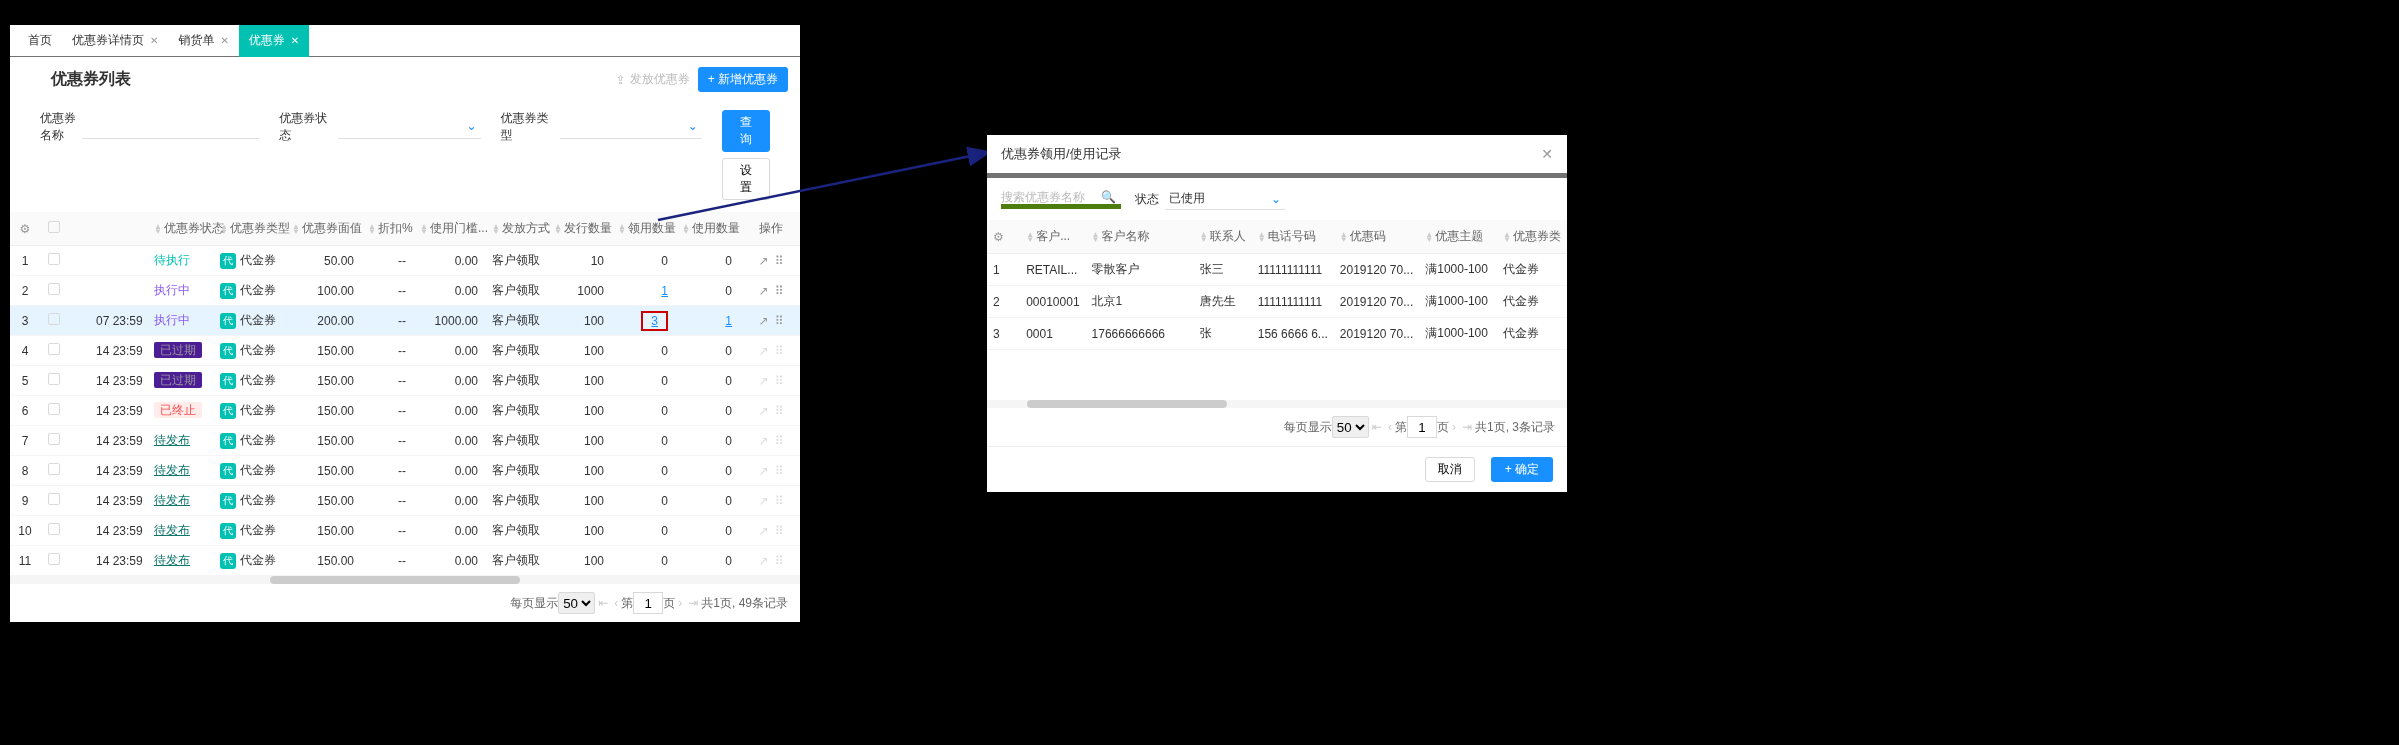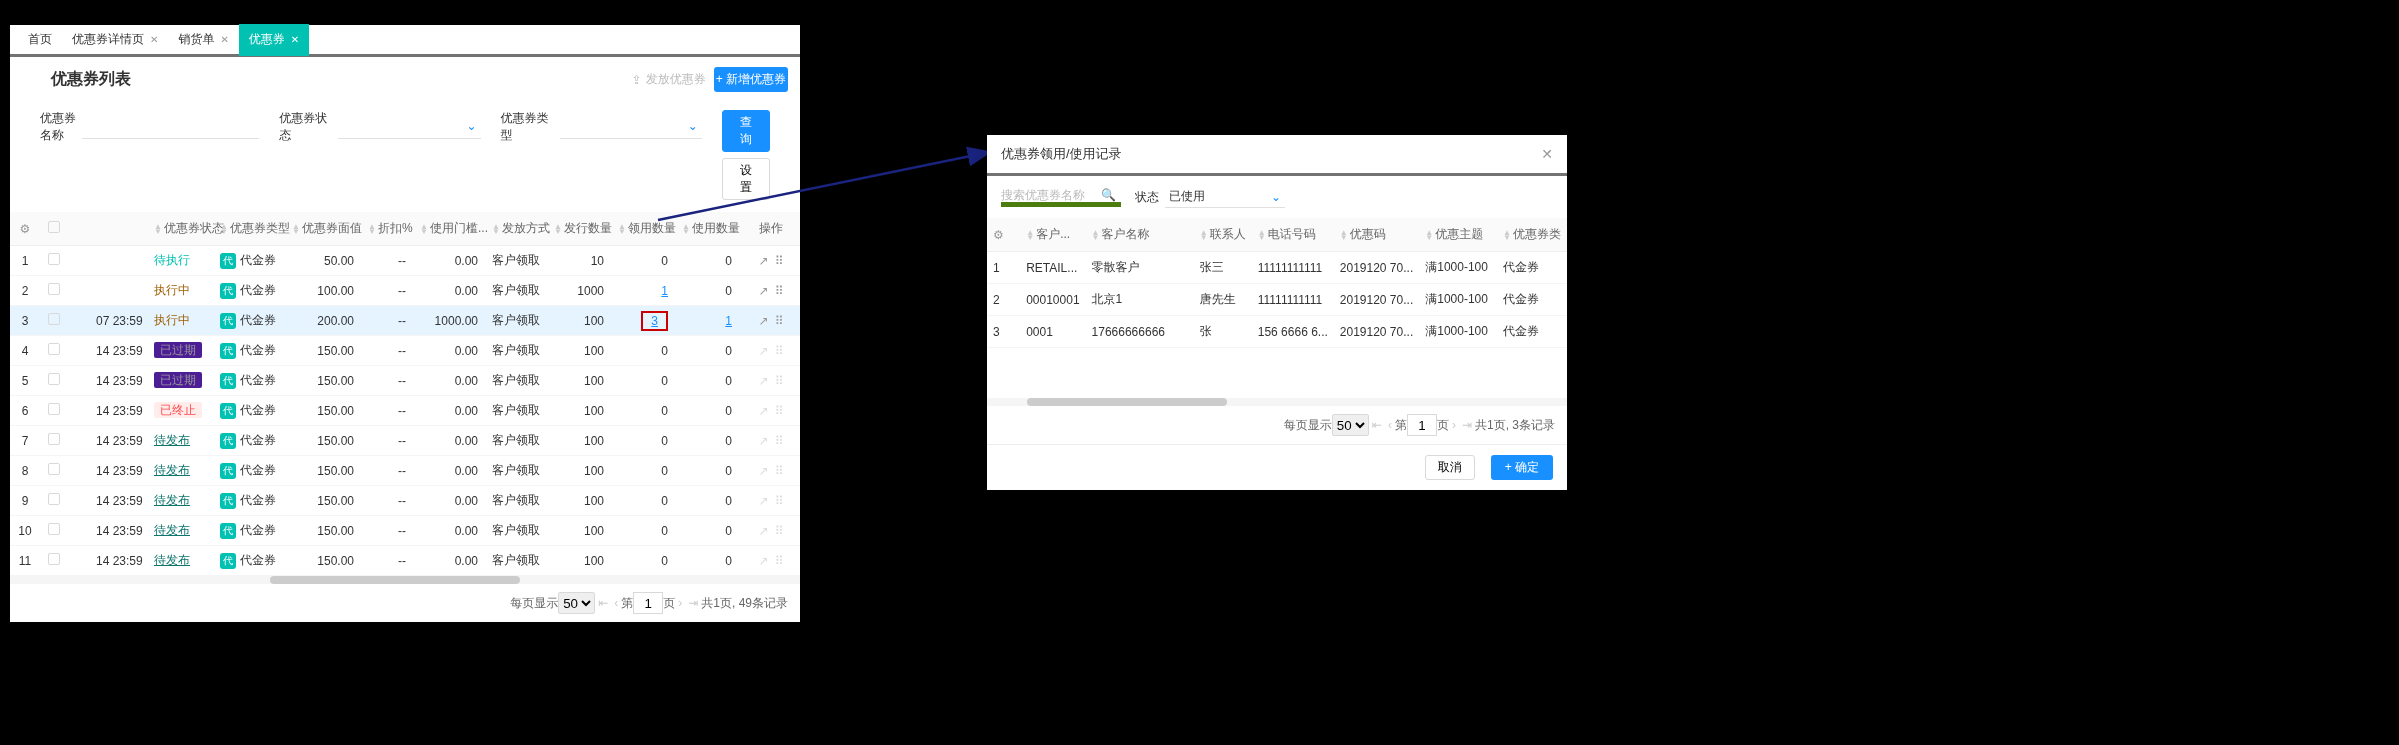--- a/index.html
+++ b/index.html
@@ -3,31 +3,31 @@
 <meta charset="utf-8">
 <style>
 * { margin: 0; padding: 0; box-sizing: border-box; }
 body { font-family: -apple-system, "PingFang SC", "Microsoft YaHei", sans-serif; font-size: 12px; color: #333; background: #000; }
 
 .canvas { position: relative; width: 2399px; height: 745px; }
 
 
 .panel-left { position: absolute; left: 10px; top: 25px; width: 790px; background: #fff; }
 
-.tabs { display: flex; align-items: center; height: 32px; border-bottom: 3px solid #737373; padding: 0 8px; }
+.tabs { display: flex; align-items: center; height: 32px; border-bottom: 1px solid #737373; padding: 0 8px; }
 .tab { display: flex; align-items: center; padding: 0 10px; height: 32px; font-size: 12px; cursor: pointer; }
 .tab.active { background: #00c1b2; color: #fff; }
 .tab-close { margin-left: 6px; font-size: 10px; color: #999; }
 .tab.active .tab-close { color: #fff; }
 
 .titlebar { display: flex; align-items: center; justify-content: space-between; padding: 10px 12px; margin-left: 29px; }
 .page-title { font-size: 16px; font-weight: 600; }
 .title-actions { display: flex; gap: 8px; align-items: center; }
 .link-disabled { color: #bbb; font-size: 12px; display: flex; align-items: center; gap: 4px; }
-.btn-primary { background: #1890ff; color: #fff; border: none; border-radius: 3px; padding: 4px 2px; font-size: 12px; cursor: pointer; }
+.btn-primary { background: #1890ff; color: #fff; border: none; border-radius: 3px; padding: 4px 10px; font-size: 12px; cursor: pointer; }
 .btn-primary::before { content: "+ "; }
 .btn { background: #fff; border: 1px solid #d9d9d9; border-radius: 3px; padding: 3px 12px; font-size: 12px; cursor: pointer; }
 
 .filters { display: flex; gap: 20px; padding: 8px 30px 12px; align-items: flex-start; justify-content: flex-end; }
 .filter { display: flex; align-items: center; gap: 6px; font-size: 12px; }
 .filter-select { width: 160px; height: 24px; border: none; border-bottom: 1px solid #e0e0e0; background: #fff; position: relative; }
 .filter-select .chev { position: absolute; right: 4px; top: 4px; color: #1890ff; }
 .filter-name-input { width: 180px; height: 24px; border: none; border-bottom: 1px solid #e0e0e0; }
 .filter-btns { display: flex; flex-direction: column; gap: 6px; margin-left: auto; }
 .btn-search { background: #1890ff; color: #fff; border: 1px solid #1890ff; border-radius: 3px; padding: 3px 14px; font-size: 12px; cursor: pointer; }
@@ -39,42 +39,42 @@
 .tbl .num { text-align: right; padding-right: 10px; }
 .tbl .ctr { text-align: center; }
 .tbl tr.hl td { background: #e6f4ff; }
 .sort-ico { display: inline-block; width: 8px; color: #ccc; font-size: 8px; line-height: 5px; vertical-align: middle; margin-right: 2px; }
 .gear { color: #999; }
 .chk { width: 12px; height: 12px; border: 1px solid #d9d9d9; border-radius: 2px; display: inline-block; }
 
 .badge { display: inline-block; width: 16px; height: 16px; background: #00c1b2; color: #fff; font-size: 10px; line-height: 16px; text-align: center; border-radius: 3px; margin-right: 4px; vertical-align: middle; }
 
 .status-wait { color: #00c1b2; }
-.status-running { color: #a16207; }
+.status-running { color: #8b5cf6; }
 .status-expired { background: #4c1d95; color: #999; padding: 1px 6px; border-radius: 2px; }
 .status-stopped { background: #ffeceb; color: #ff4d4f; padding: 1px 6px; border-radius: 2px; }
 .status-pending { color: #0f766e; text-decoration: underline; }
 
 .redbox { border: 2px solid #c00; padding: 1px 8px; color: #1890ff; text-decoration: underline; }
 .link { color: #1890ff; text-decoration: underline; cursor: pointer; }
 
 .op-ico { color: #999; margin: 0 3px; cursor: pointer; }
 .op-ico.disabled { color: #ddd; }
 
 .pager { display: flex; align-items: center; justify-content: flex-end; padding: 8px 12px; font-size: 12px; color: #666; }
 .pager select { height: 22px; border: 1px solid #d9d9d9; border-radius: 2px; }
 .pager input { width: 30px; height: 22px; border: 1px solid #d9d9d9; text-align: center; }
 .pager-btn { color: #ccc; cursor: pointer; padding: 0 3px; }
 
 
 .arrow-svg { position: absolute; left: 650px; top: 140px; pointer-events: none; }
 
 
 .panel-right { position: absolute; left: 987px; top: 135px; width: 580px; background: #fff; box-shadow: 0 4px 20px rgba(0,0,0,0.15); }
-.modal-header { display: flex; justify-content: space-between; align-items: center; padding: 10px 14px; border-bottom: 3px solid #737373; }
+.modal-header { display: flex; justify-content: space-between; align-items: center; padding: 10px 14px; border-bottom: 5px solid #737373; }
 .modal-title { font-size: 13px; font-weight: 500; }
 .modal-close { color: #999; cursor: pointer; font-size: 14px; }
 
 .modal-filters { display: flex; gap: 14px; padding: 10px 14px; align-items: center; }
 .search-box { display: flex; align-items: center; border-bottom: 5px solid #4d7c0f; width: 120px; }
 .search-box input { border: none; outline: none; width: 100px; font-size: 12px; }
 .search-box input::placeholder { color: #bbb; }
 .search-ico { color: #1890ff; }
 .state-sel { display: flex; align-items: center; gap: 6px; }
 .state-sel-box { width: 120px; border-bottom: 1px solid #e0e0e0; display: flex; justify-content: space-between; align-items: center; padding: 2px 4px; }

